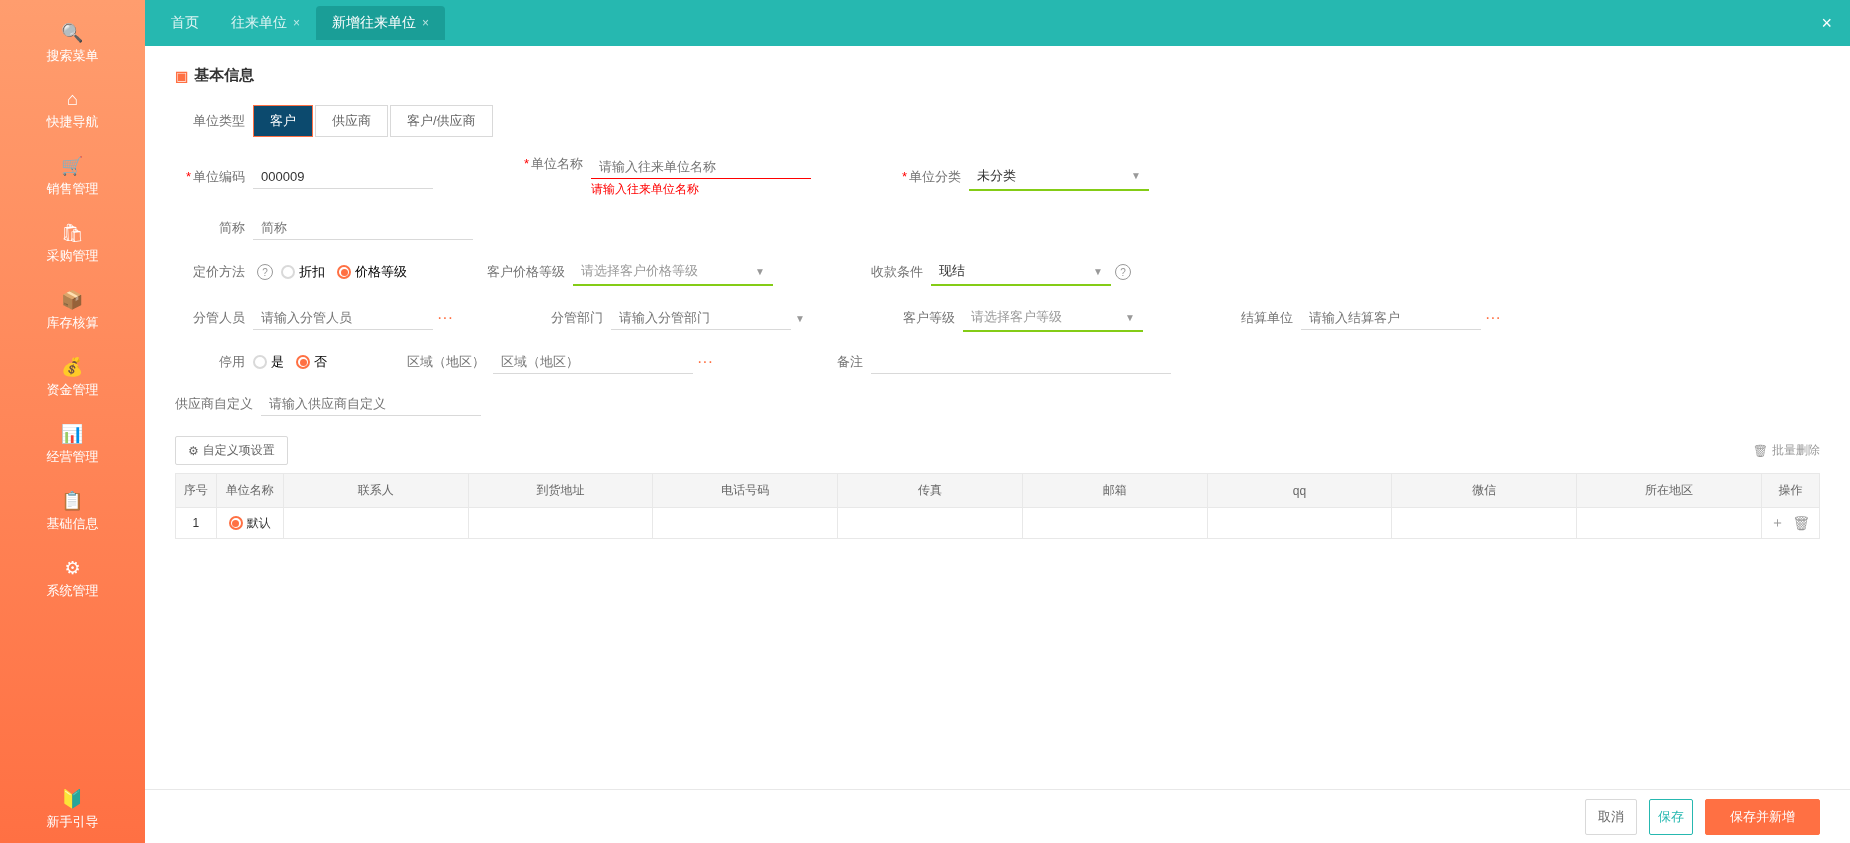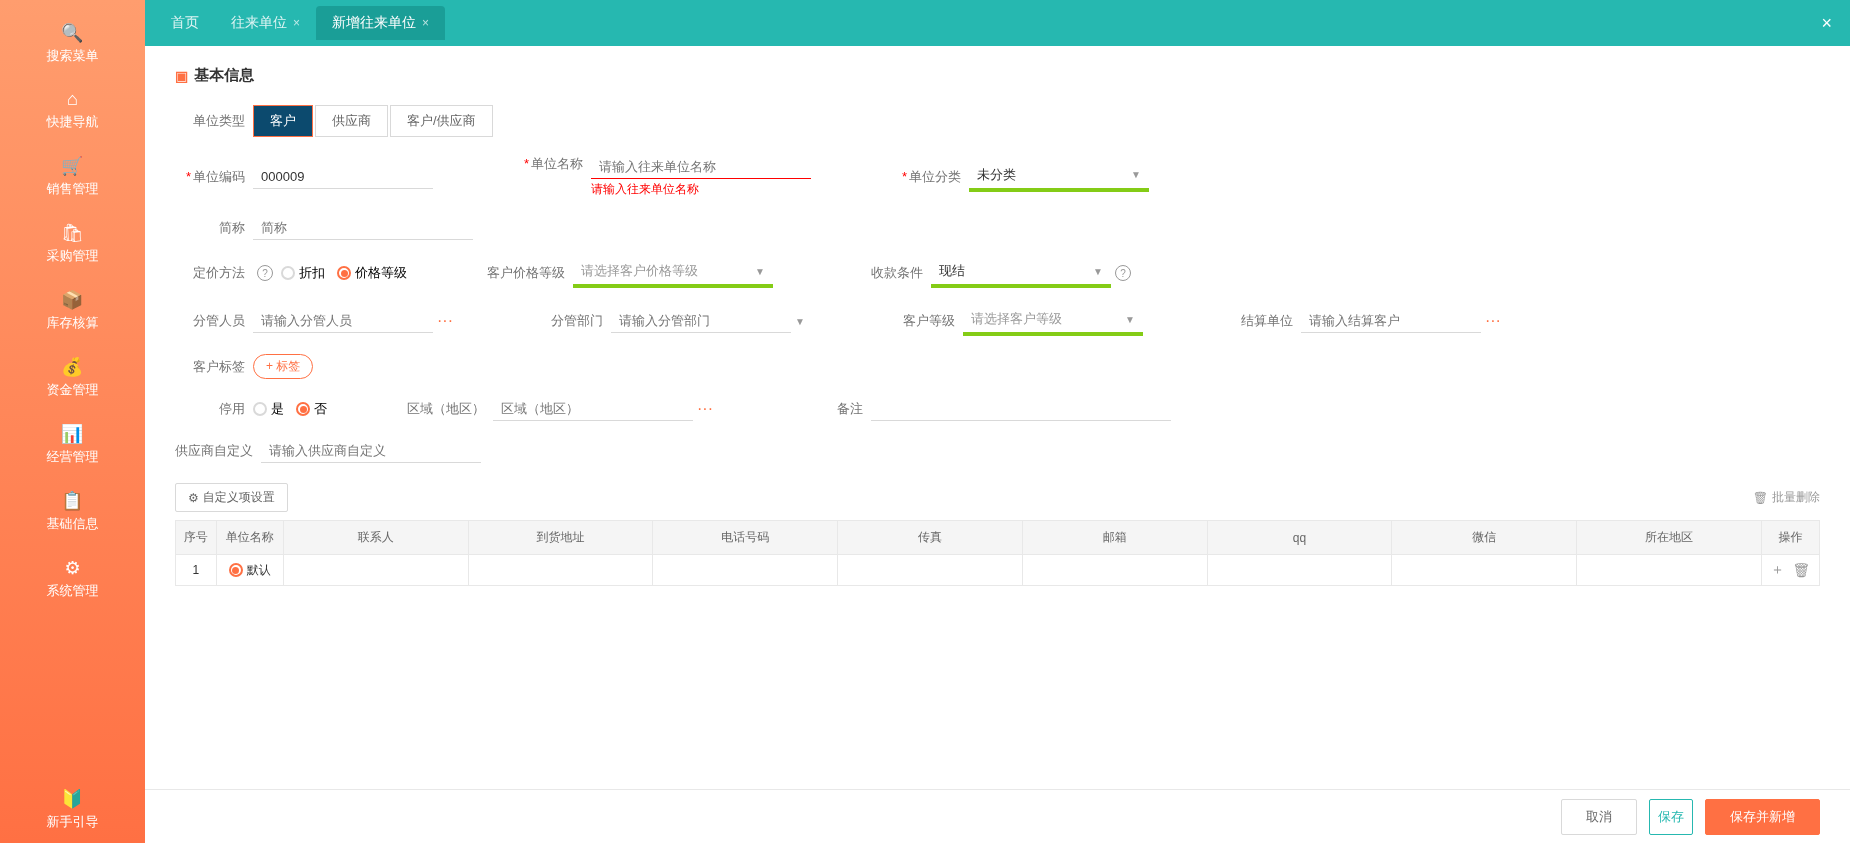--- a/index.html
+++ b/index.html
@@ -159,21 +159,21 @@
     .type-btn.active {
       background: #0c4a6e;
       color: #fff;
       border-color: #ff7043;
     }
 
     
     .form-select {
       display: flex;
       align-items: center;
-      border-bottom: 4px solid #84cc16;
+      border-bottom: 2px solid #84cc16;
       padding: 4px 8px;
       font-size: 13px;
       color: #999;
       background: transparent;
       cursor: pointer;
       min-width: 160px;
       text-align: right;
     }
     .form-select .chevron { margin-left: auto; color: #999; font-size: 10px; }
 
@@ -265,21 +265,21 @@
       border-top: 1px solid #e8e8e8;
       height: 54px;
       display: flex;
       align-items: center;
       justify-content: flex-end;
       padding: 0 30px;
       gap: 12px;
       flex-shrink: 0;
     }
     .btn-cancel {
-      padding: 8px 24px;
+      padding: 8px 12px;
       border: 1px solid #d9d9d9;
       background: #fff;
       color: #666;
       cursor: pointer;
       font-size: 13px;
       border-radius: 2px;
     }
     .btn-save {
       padding: 8px 8px;
       border: 1px solid #26b8b0;
@@ -483,24 +483,20 @@
         </div>
       </div>
       <div class="divider-col"></div>
       <div class="form-group-inline">
         <span class="form-label">结算单位</span>
         <input class="form-input" type="text" placeholder="请输入结算客户" style="width: 180px;">
         <span class="more-btn">···</span>
       </div>
     </div>
 
-    <div class="form-row">
-      <span class="form-label">客户标签</span>
-      <button class="tag-add-btn">+ 标签</button>
-    </div>
 
     <div class="form-row">
       <div class="form-group-inline">
         <span class="form-label">停用</span>
         <div class="radio-group">
           <div class="radio-item">
             <div class="radio-circle"></div>
             <span>是</span>
           </div>
           <div class="radio-item">

